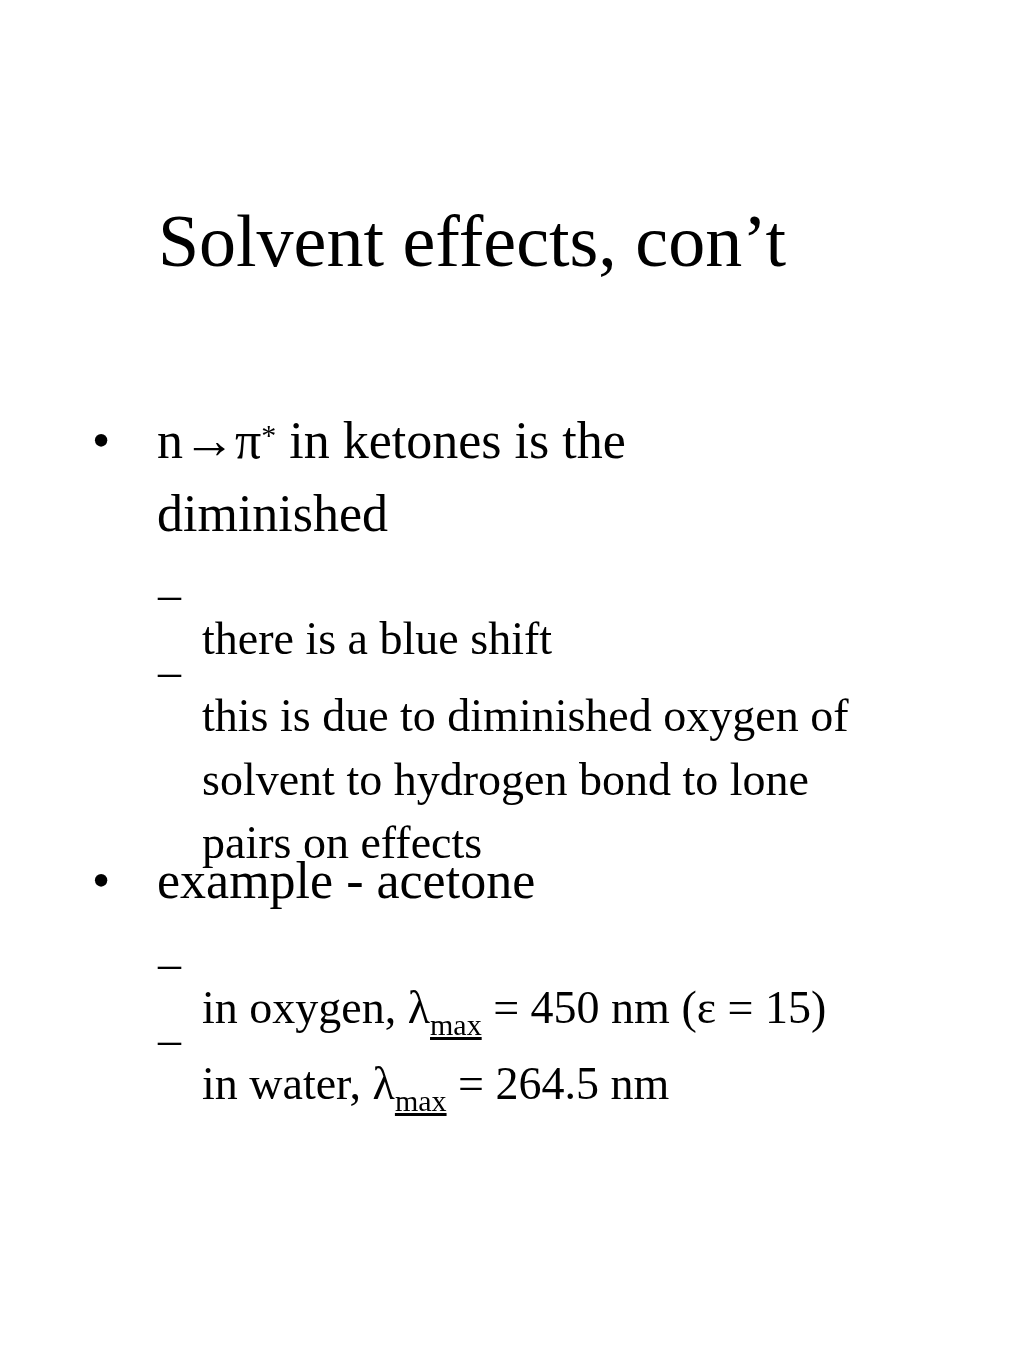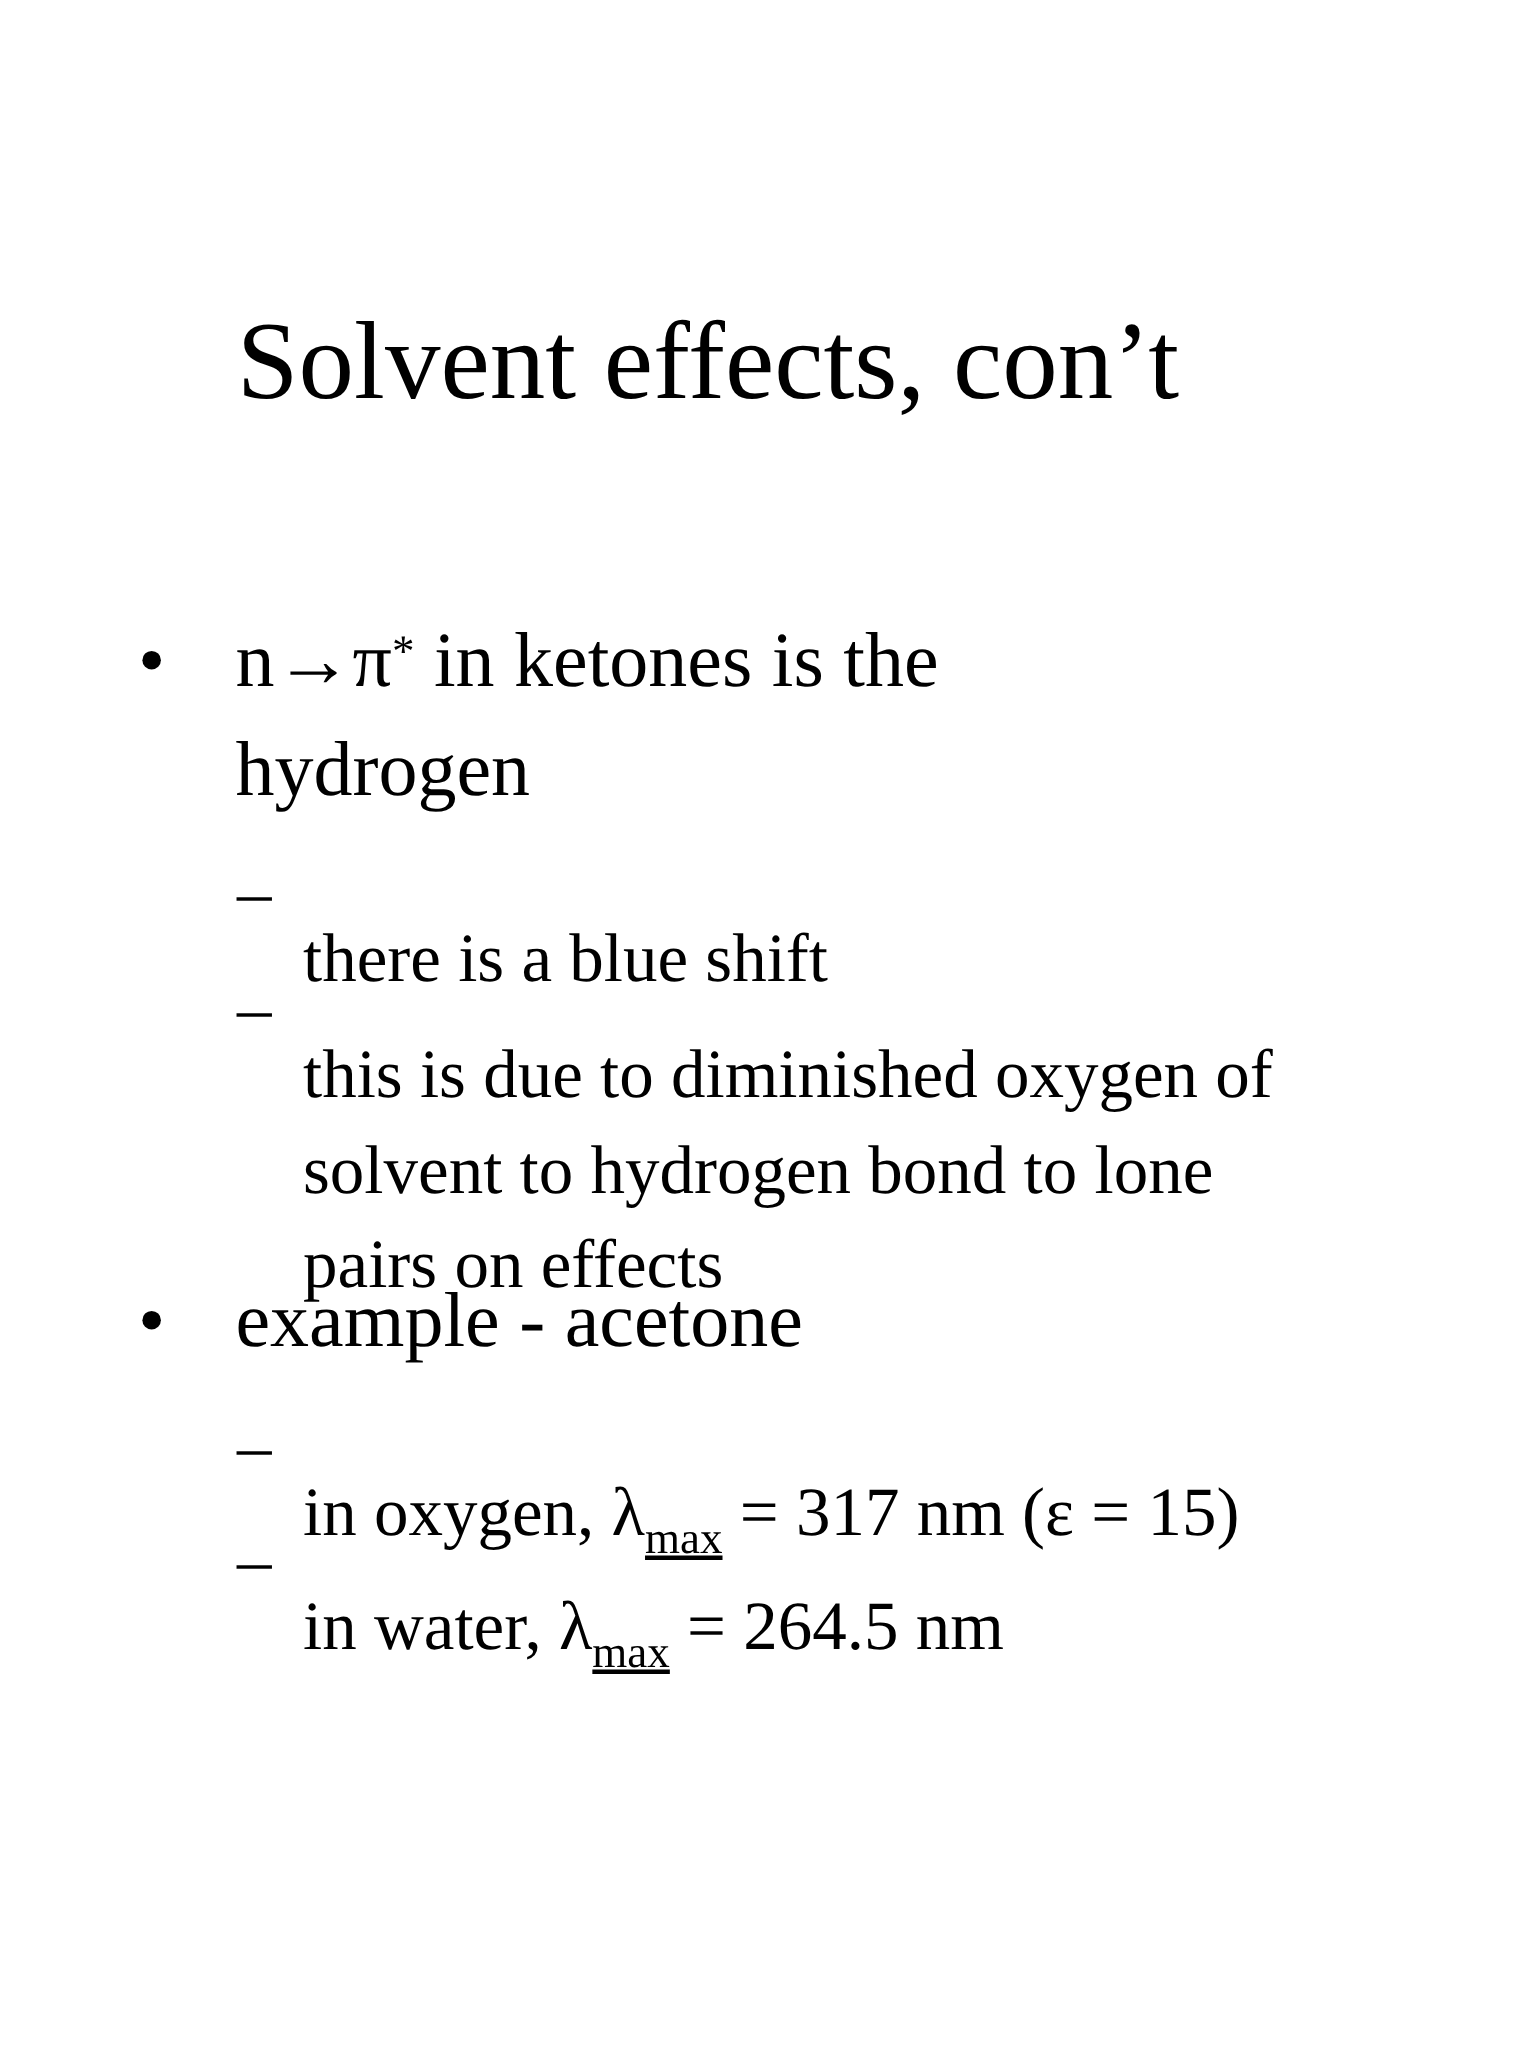--- a/index.html
+++ b/index.html
@@ -78,21 +78,21 @@
 </head>
 <body>
 
 <h1 class="title">Solvent effects, con’t</h1>
 
 <div class="l1" style="top:410px;">
   <span class="bullet">•</span>
   <span class="text"><span>n→π</span><sup class="star">*</sup><span> in ketones is the</span></span>
 </div>
 <div class="l1" style="top:483px;">
-  <span class="text">hydrogen</span>
+  <span class="text">diminished</span>
 </div>
 
 <div class="l2" style="top:563px;">
   <span class="dash">–</span>
   <span class="text">there is a blue shift</span>
 </div>
 
 <div class="l2" style="top:640px;">
   <span class="dash">–</span>
   <span class="text">this is due to diminished oxygen of</span>
@@ -104,19 +104,19 @@
   <span class="text">pairs on effects</span>
 </div>
 
 <div class="l1" style="top:850px;">
   <span class="bullet">•</span>
   <span class="text">example - acetone</span>
 </div>
 
 <div class="l2" style="top:932px;">
   <span class="dash">–</span>
-  <span class="text"><span>in oxygen, λ</span><sub class="max">max</sub><span> = 317 nm (ε = 15)</span></span>
+  <span class="text"><span>in oxygen, λ</span><sub class="max">max</sub><span> = 450 nm (ε = 15)</span></span>
 </div>
 
 <div class="l2" style="top:1008px;">
   <span class="dash">–</span>
   <span class="text"><span>in water, λ</span><sub class="max">max</sub><span> = 264.5 nm</span></span>
 </div>
 
 </body></html>

